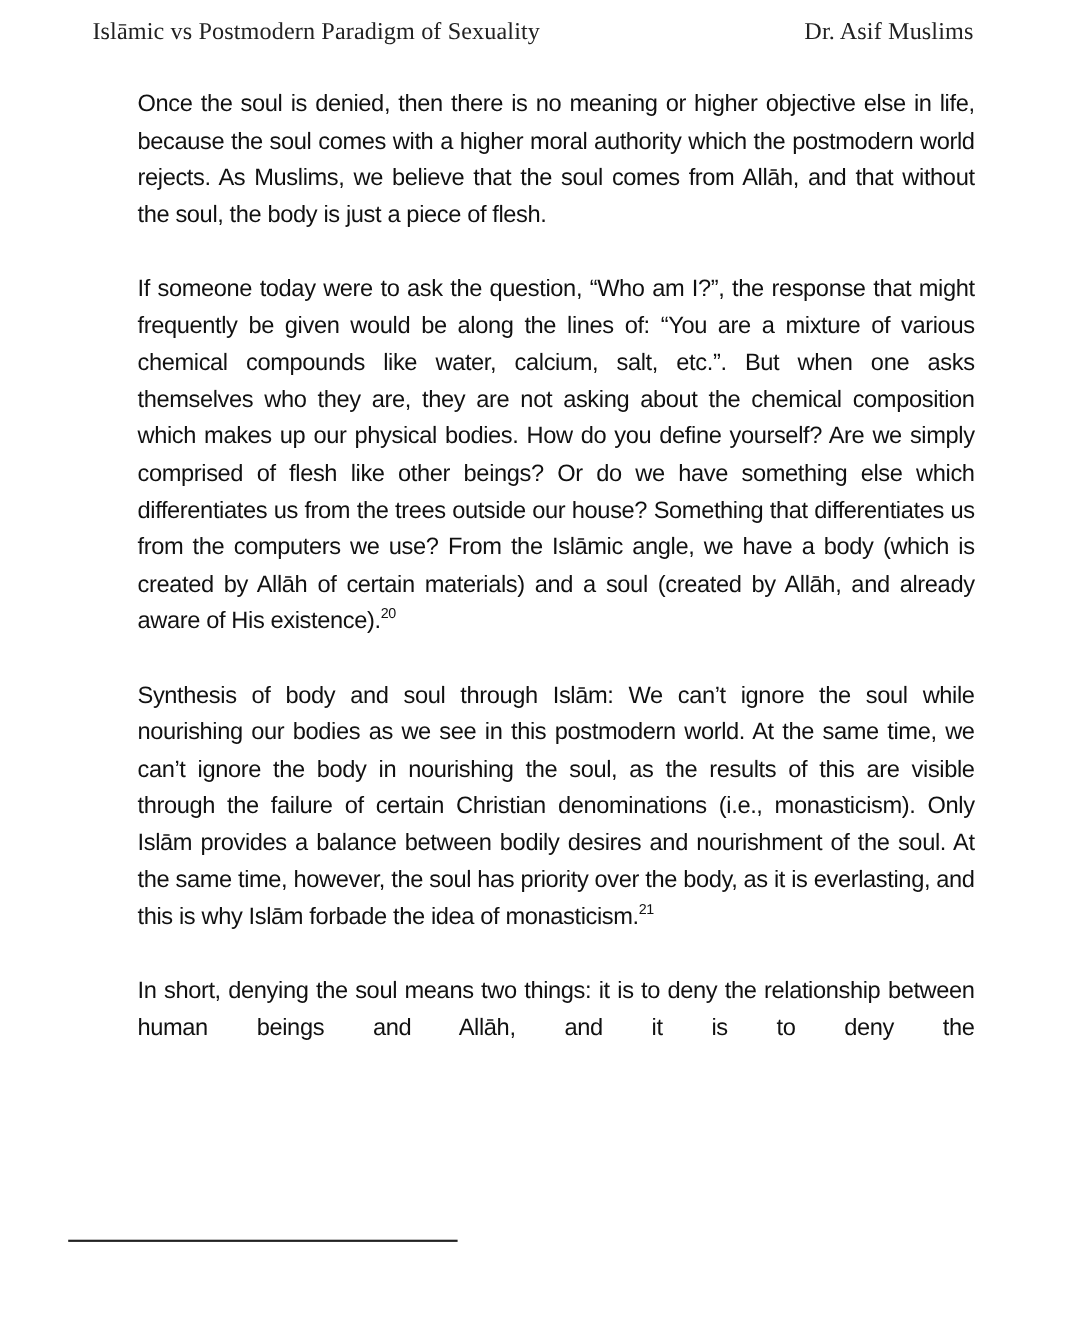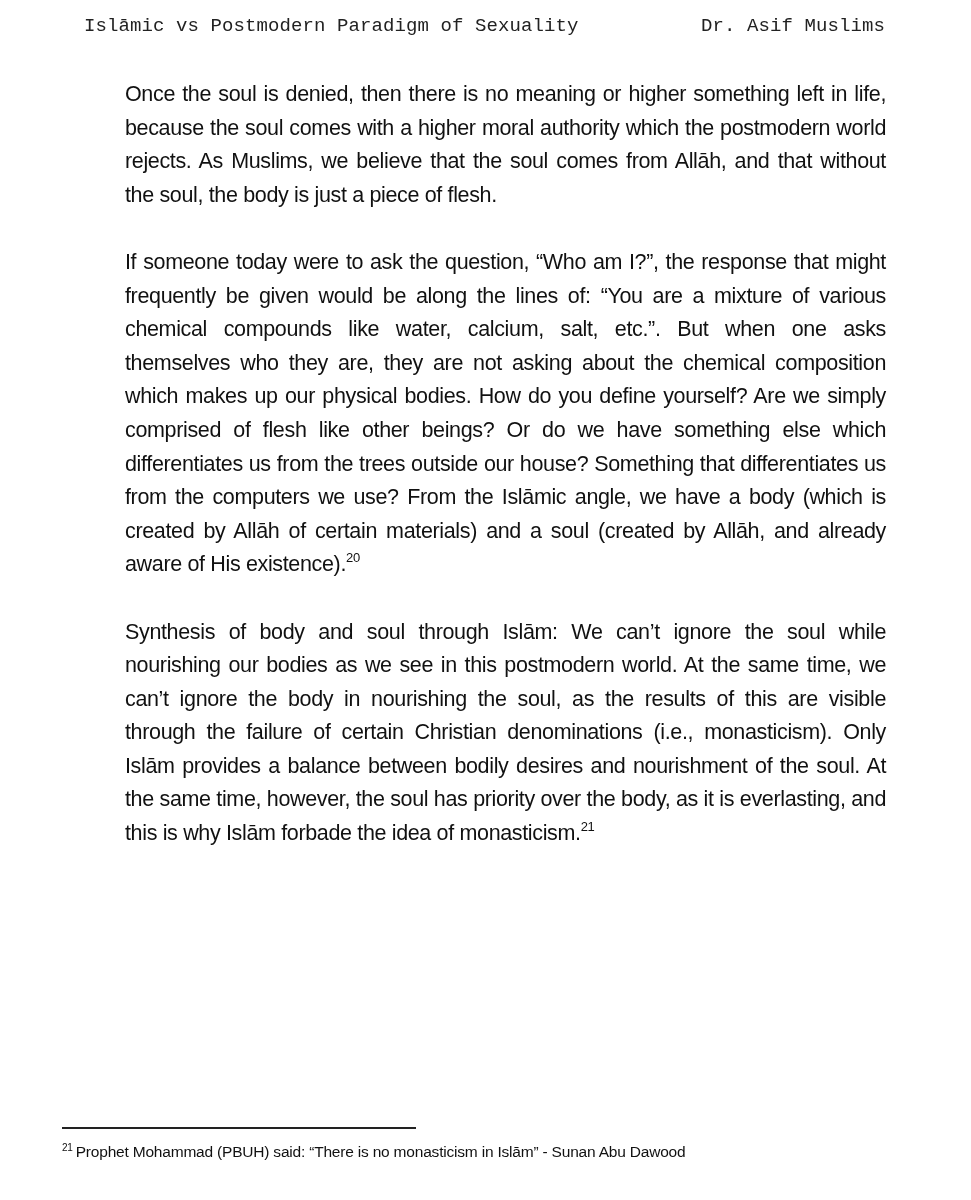--- a/index.html
+++ b/index.html
@@ -1,21 +1,21 @@
 <!DOCTYPE html>
 <html><head>
 <meta charset="utf-8">
 <style>
   html, body { margin: 0; padding: 0; background: #ffffff; }
   body { width: 971px; height: 1200px; position: relative; overflow: hidden; color: #111; }
   .header {
     position: absolute; top: 15px; left: 84px; right: 86px;
     display: flex; justify-content: space-between;
-    font-family: Liberation Mono, monospace;
-    font-size: 19px; color: #222; letter-spacing: 0.1px;
+    font-family: Liberation Serif, serif;
+    font-size: 22px; color: #222; letter-spacing: 0.1px;
   }
   .body {
     position: absolute; left: 125px; width: 761px; top: 78px;
     font-family: "Liberation Sans", "DejaVu Sans", sans-serif;
     font-size: 21.5px; line-height: 33.6px; color: #111;
     letter-spacing: -0.35px;
   }
   .body p { margin: 0 0 33.6px 0; text-align: justify; }
   .body p.last { margin-bottom: 0; }
   .bold { font-weight: normal; }
@@ -32,22 +32,22 @@
 </style>
 </head>
 <body>
 
 <div class="header">
   <span>Islāmic vs Postmodern Paradigm of Sexuality</span>
   <span>Dr. Asif Muslims</span>
 </div>
 
 <div class="body">
-  <p><span>Once the soul is denied, then there is no meaning or higher something left in life, because the soul comes with a higher moral authority which the postmodern world rejects. As Muslims, we believe that the soul comes from Allāh, and that without the soul, the body is just a piece of flesh.</span></p>
+  <p><span>Once the soul is denied, then there is no meaning or higher objective else in life, because the soul comes with a higher moral authority which the postmodern world rejects. As Muslims, we believe that the soul comes from Allāh, and that without the soul, the body is just a piece of flesh.</span></p>
   <p><span>If someone today were to ask the question, “Who am I?”, the response that might frequently be given would be along the lines of: “You are a mixture of various chemical compounds like water, calcium, salt, etc.”. But when one asks themselves who they are, they are not asking about the chemical composition which makes up our physical bodies. How do you define yourself? Are we simply comprised of flesh like other beings? Or do we have something else which differentiates us from the trees outside our house? Something that differentiates us from the computers we use? From the Islāmic angle, we have a body (which is created by Allāh of certain materials) and a soul (created by Allāh, and already aware of His existence).</span><sup>20</sup></p>
   <p><span class="bold">Synthesis of body and soul through Islām:</span><span> We can’t ignore the soul while nourishing our bodies as we see in this postmodern world. At the same time, we can’t ignore the body in nourishing the soul, as the results of this are visible through the failure of certain Christian denominations (i.e., monasticism). Only Islām provides a balance between bodily desires and nourishment of the soul. At the same time, however, the soul has priority over the body, as it is everlasting, and this is why Islām forbade the idea of monasticism.</span><sup>21</sup></p>
+  <p class="last" style="text-align-last: justify;"><span>In short, denying the soul means two things: it is to deny the relationship between human beings and Allāh, and it is to deny the</span></p>
 </div>
 
 <div class="rule"></div>
 
 <div class="footnotes">
-  <div><sup>21</sup><span>Prophet Mohammad (PBUH) said: “There is no monasticism in Islām” - Sunan Abu Dawood</span></div>
 </div>
 
 </body></html>

